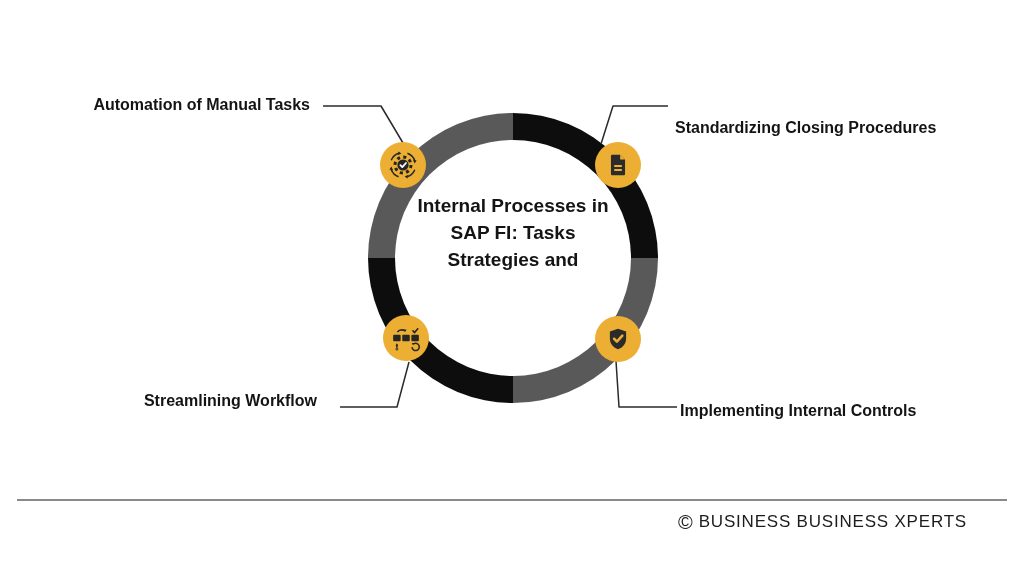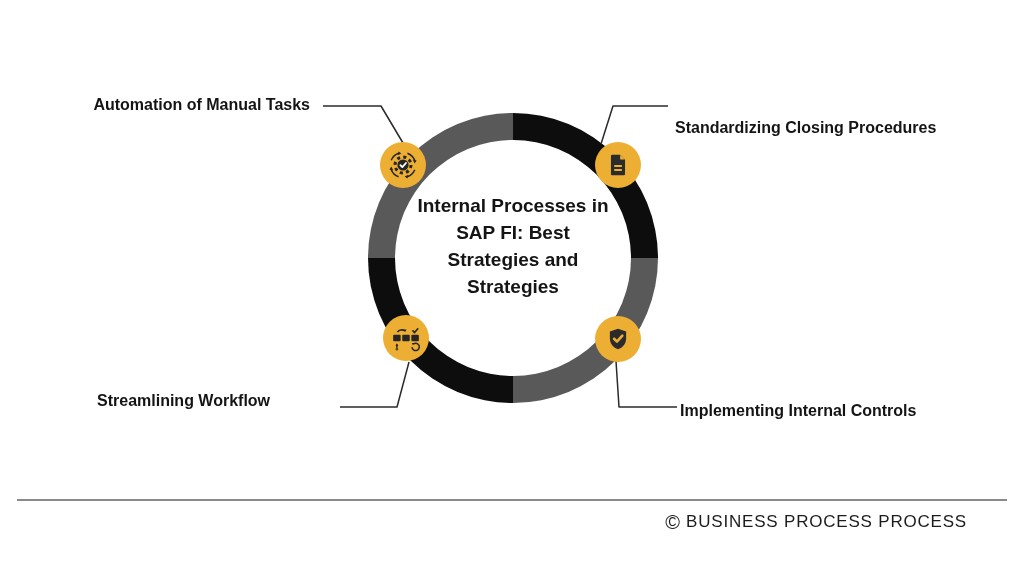--- a/index.html
+++ b/index.html
@@ -58,21 +58,21 @@
   .badge-bl{left:383px;top:315px;}
   .badge-br{left:595px;top:316px;}
   
   .callout{
     position:absolute;
     font-weight:700;font-size:16px;color:var(--ink);
     white-space:nowrap;
   }
   .callout-tl{left:50px;top:96px;width:260px;text-align:right;}
   .callout-tr{left:675px;top:95px;text-align:right;margin-top:24px;}
-  .callout-bl{left:97px;top:392px;width:220px;}
+  .callout-bl{left:97px;top:392px;width:220px;text-align:right;}
   .callout-br{left:680px;top:402px;text-align:right;}
   
   .divider{
     position:absolute;left:17px;top:499px;width:990px;height:2px;
     background:var(--divider);
   }
   .footer{
     position:absolute;right:57px;top:512px;
     display:flex;align-items:center;gap:6px;
     color:#1c1c1c;
@@ -96,23 +96,22 @@
     <g fill="none" stroke="#2b2b2b" stroke-width="1.5" stroke-linejoin="round">
       <polyline points="323,106 381,106 403,143"></polyline>
       <polyline points="668,106 613,106 601,144"></polyline>
       <polyline points="340,407 397,407 409,362"></polyline>
       <polyline points="616,361 619,407 677,407"></polyline>
     </g>
   </svg>
 
   <div class="center-title">
     <div>Internal Processes in</div>
-    <div>SAP FI: Best</div>
+    <div>SAP FI: Tasks</div>
     <div>Strategies and</div>
-    <div>Strategies</div>
   </div>
 
   <div class="badge badge-tl">
     <svg width="32" height="32" viewBox="-16 -16 32 32">
       <g fill="none" stroke="#262626" stroke-width="1.5">
         <path d="M -11.8 -4.8 A 12.6 12.6 0 0 1 -4.4 -11.8"></path>
         <path d="M 4.4 -11.8 A 12.6 12.6 0 0 1 11.8 -4.4"></path>
         <path d="M 11.8 4.8 A 12.6 12.6 0 0 1 4.4 11.8"></path>
         <path d="M -4.4 11.8 A 12.6 12.6 0 0 1 -11.8 4.4"></path>
       </g>
@@ -163,16 +162,16 @@
   </div>
 
   <div class="callout callout-tl">Automation of Manual Tasks</div>
   <div class="callout callout-tr">Standardizing Closing Procedures</div>
   <div class="callout callout-bl">Streamlining Workflow</div>
   <div class="callout callout-br">Implementing Internal Controls</div>
 
   <div class="divider"></div>
   <div class="footer">
     <span class="copy">©</span>
-    <span class="brand">BUSINESS PROCESS PROCESS</span>
+    <span class="brand">BUSINESS BUSINESS XPERTS</span>
   </div>
 
 </div>
 
 </body></html>

